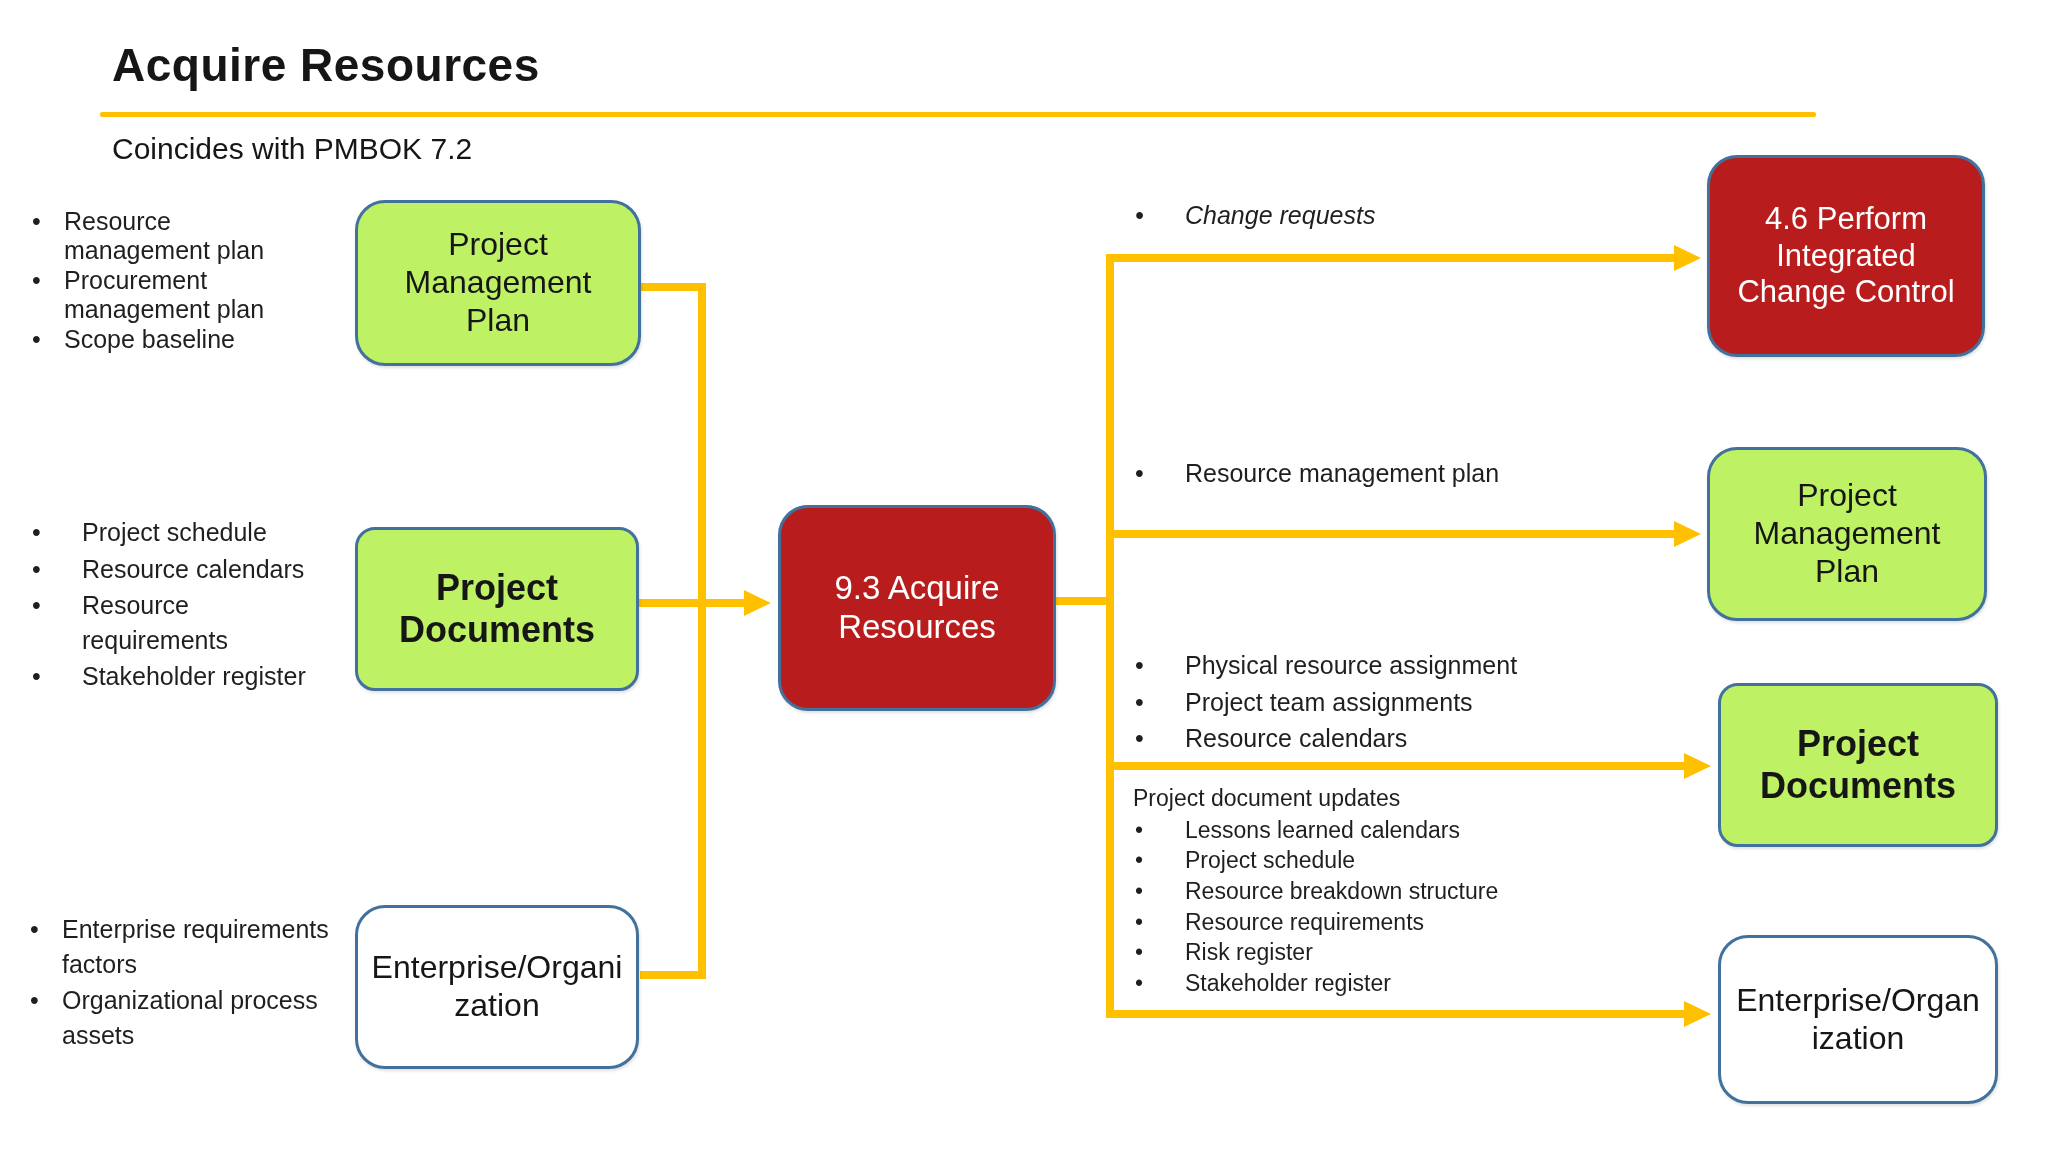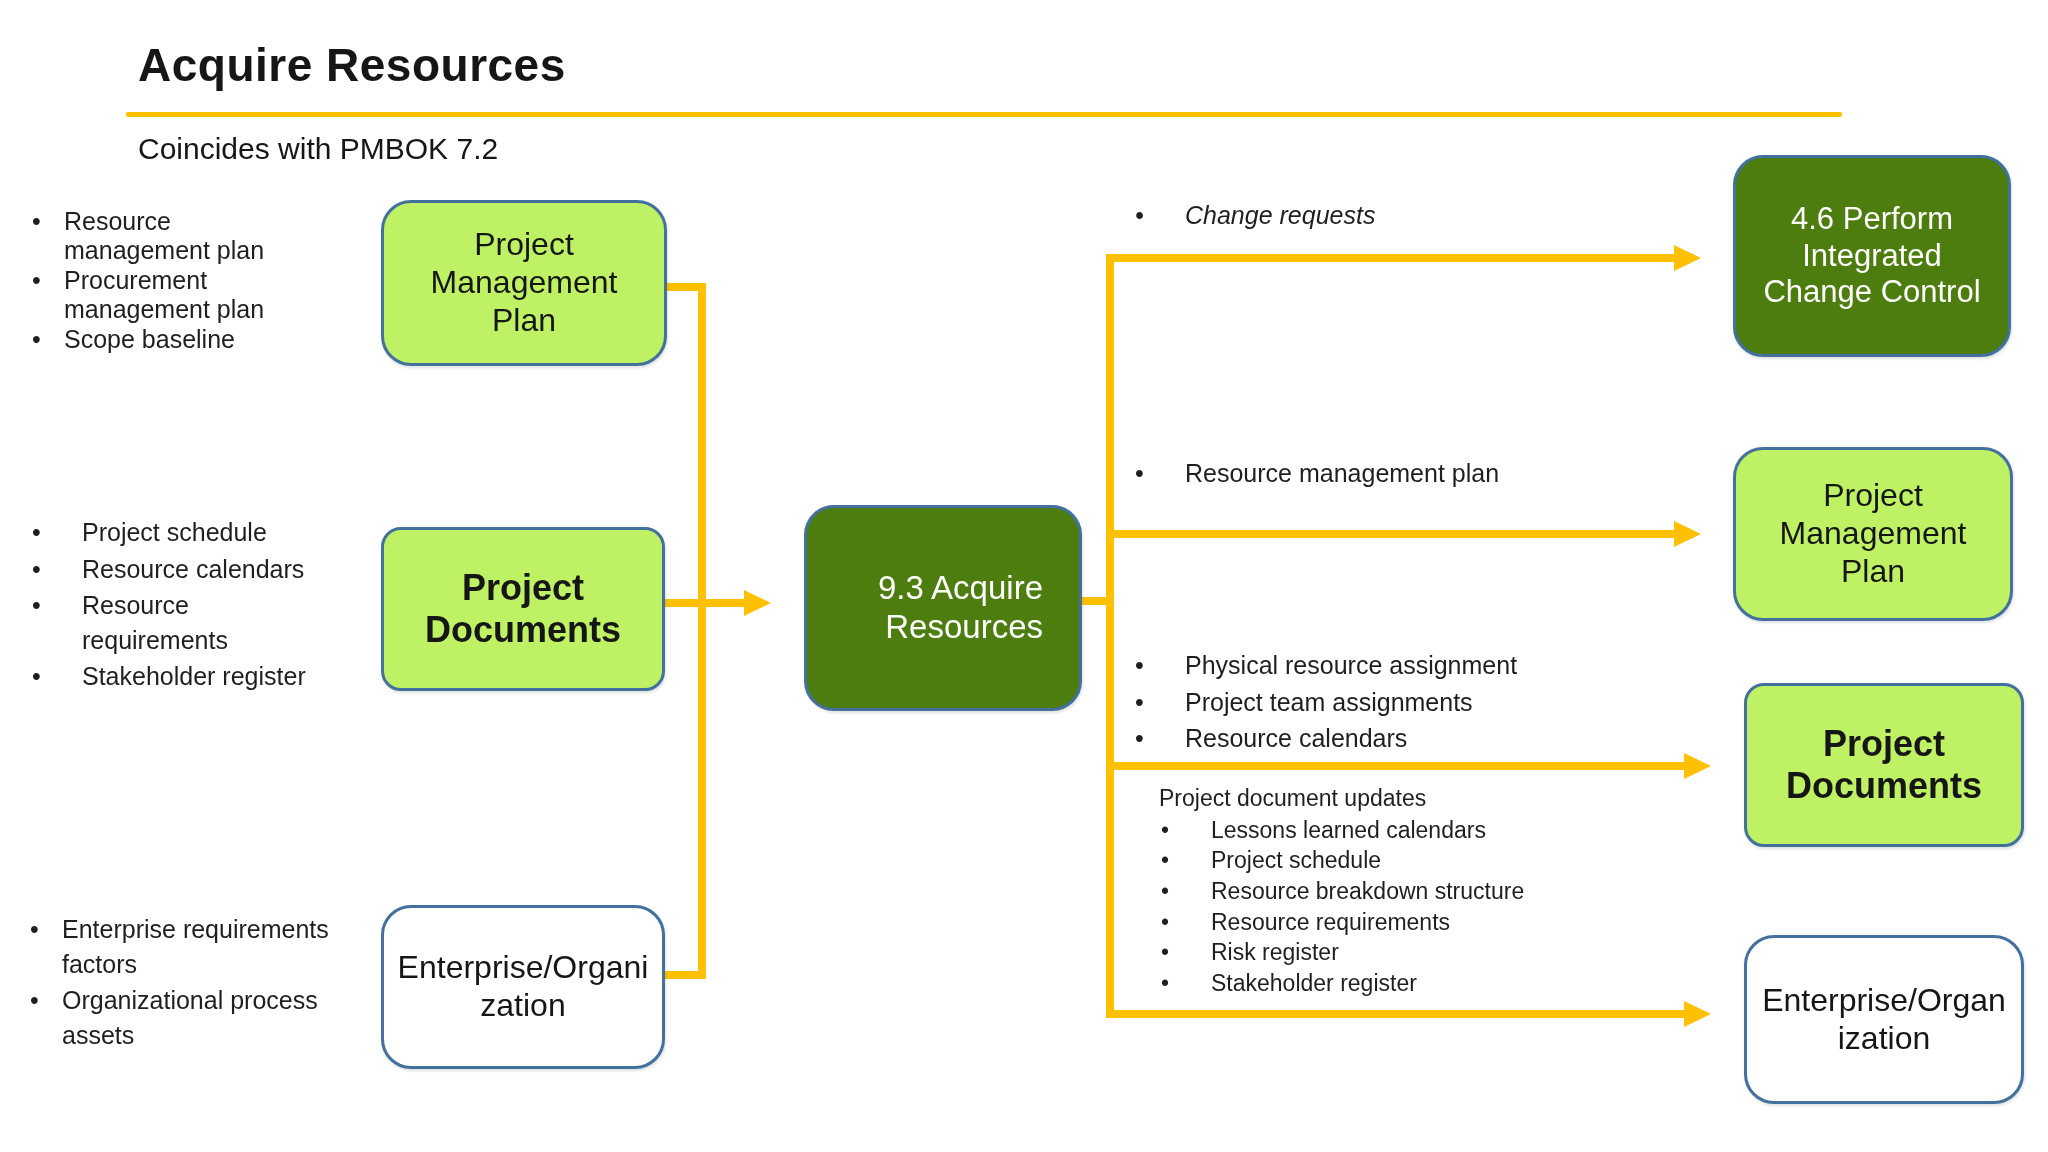--- a/index.html
+++ b/index.html
@@ -1,20 +1,20 @@
 <!DOCTYPE html>
 <html><head>
 <meta charset="utf-8">
 <style>
   html,body{margin:0;padding:0;background:#ffffff;}
   #canvas{
     position:relative;width:2048px;height:1152px;background:#ffffff;overflow:hidden;
     font-family:"Liberation Sans",sans-serif;color:#1f1f1f;
   }
-  .abs{position:absolute;margin-left:26px;}
+  .abs{position:absolute;}
   
   .title{left:112px;top:38px;font-size:46px;font-weight:600;letter-spacing:0.5px;color:#161616;}
   .title-rule{left:100px;top:112px;width:1716px;height:5px;background:#FFC000;border-radius:2px;}
   .subtitle{left:112px;top:132px;font-size:30px;color:#161616;}
 
   
   ul.blist{list-style:none;margin:0;padding:0;}
   ul.blist li{position:relative;padding-left:34px;}
   ul.blist li::before{content:"\2022";position:absolute;left:2px;top:0;}
   ul.wide li{padding-left:52px;}
@@ -25,21 +25,21 @@
   .updates-header{font-size:23px;line-height:1.3;margin:0 0 1px 0;}
 
   
   .box{
     display:flex;align-items:center;justify-content:center;text-align:center;
     border:3px solid #41719C;border-radius:30px;background:#bef264;
     box-shadow:1px 2px 3px rgba(0,0,0,0.12);
     font-size:32px;line-height:1.18;color:#161616;
   }
   .box.white{background:#ffffff;}
-  .box.blue{background:#4d7c0f;border-color:#41719C;color:#ffffff;}
+  .box.blue{background:#b91c1c;border-color:#41719C;color:#ffffff;}
   .box.bold{font-weight:bold;font-size:36px;border-radius:20px;}
   .box .inner{width:100%;}
 
   svg.wires{position:absolute;left:0;top:0;pointer-events:none;}
   svg.wires *{pointer-events:none;}
 </style>
 </head>
 <body>
 
 <div id="canvas">
@@ -93,21 +93,21 @@
   </div>
 
   <div class="abs box bold" style="left:355px;top:527px;width:278px;height:158px;">
     <div class="inner">Project Documents</div>
   </div>
 
   <div class="abs box white" style="left:355px;top:905px;width:278px;height:158px;">
     <div class="inner" style="width:252px;margin:0 auto;word-break:break-all;">Enterprise/Organization</div>
   </div>
 
-  <div class="abs box blue" style="left:778px;top:505px;width:272px;height:200px;font-size:33px;text-align:right;">
+  <div class="abs box blue" style="left:778px;top:505px;width:272px;height:200px;font-size:33px;">
     <div class="inner" style="width:200px;margin:0 auto;">9.3 Acquire Resources</div>
   </div>
 
   <ul class="abs blist wide f25" style="left:1133px;top:201px;width:460px;font-style:italic;">
     <li>Change requests</li>
   </ul>
 
   <ul class="abs blist wide f25 loose" style="left:1133px;top:456px;width:500px;">
     <li>Resource management plan</li>
   </ul>

